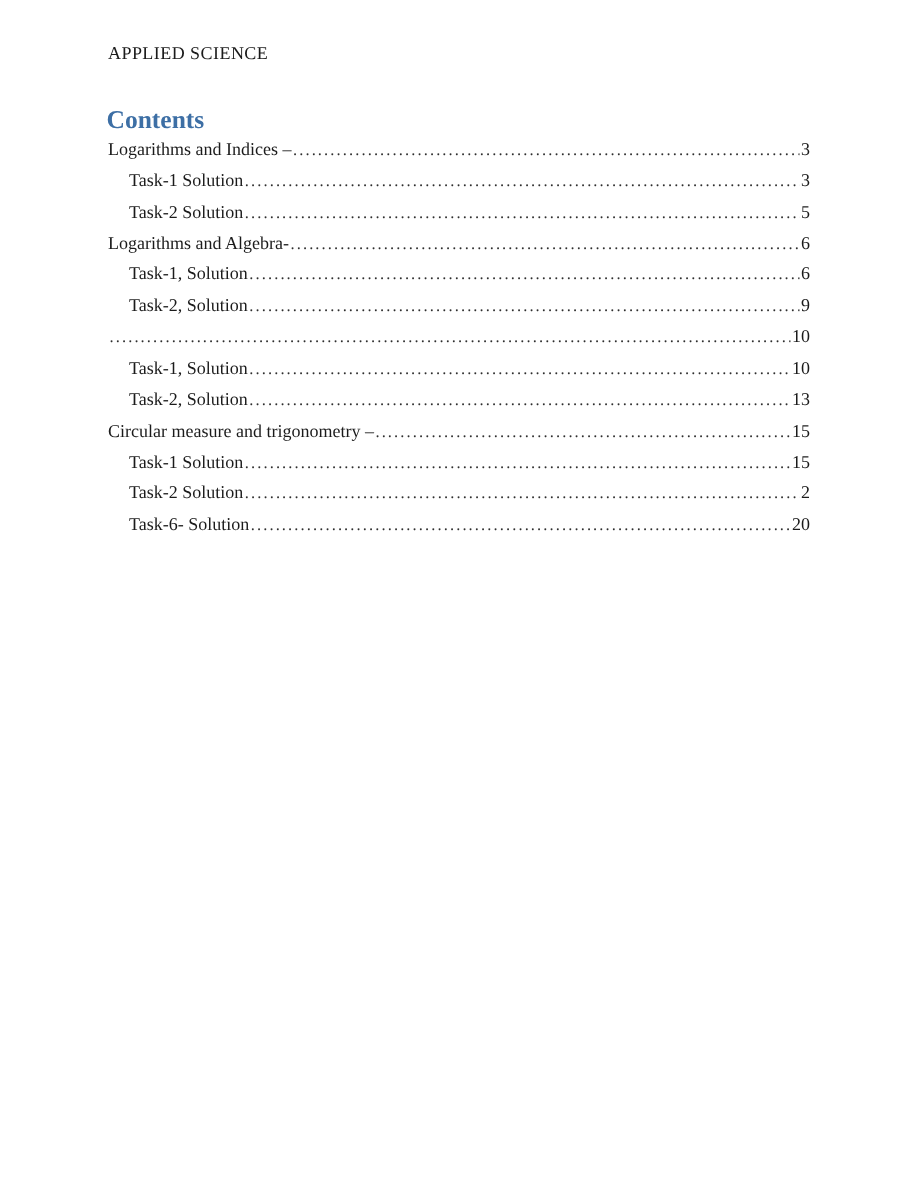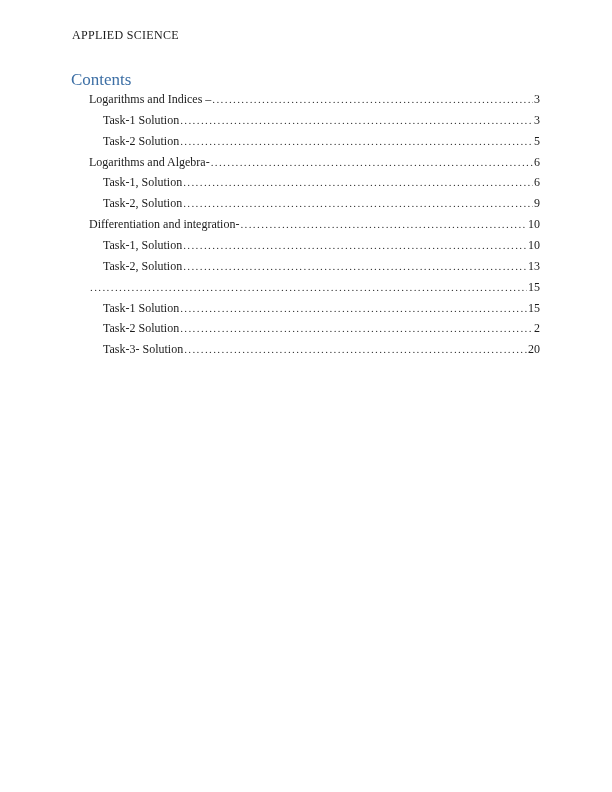--- a/index.html
+++ b/index.html
@@ -24,26 +24,26 @@
     position:absolute;
     left:72px; top:28px;
     font-size:12px;
     letter-spacing:0.3px;
     color:var(--text);
   }
   .contents-title{
     position:absolute;
     left:71px; top:70px;
     font-size:17px;
-    font-weight:400;
+    font-weight:700;
     color:var(--heading-blue);
   }
   .toc{
     position:absolute;
-    left:89px; right:72px; top:92px;
+    left:72px; right:72px; top:92px;
   }
   .toc-row{
     display:flex;
     align-items:baseline;
     height:20.87px;
     font-size:12px;
     color:var(--text);
     cursor:pointer;
   }
   .toc-row.level-2{ padding-left:14px; }
@@ -129,56 +129,56 @@
         <span class="toc-pagenum">6</span>
       </div>
 
       <div class="toc-row level-2">
         <span class="toc-label">Task-2, Solution</span>
         <span class="toc-leader"></span>
         <span class="toc-pagenum">9</span>
       </div>
 
       <div class="toc-row level-1">
-        <span class="toc-label">Differentiation and integration-</span>
         <span class="toc-leader"></span>
         <span class="toc-pagenum">10</span>
       </div>
 
       <div class="toc-row level-2">
         <span class="toc-label">Task-1, Solution</span>
         <span class="toc-leader"></span>
         <span class="toc-pagenum">10</span>
       </div>
 
       <div class="toc-row level-2">
         <span class="toc-label">Task-2, Solution</span>
         <span class="toc-leader"></span>
         <span class="toc-pagenum">13</span>
       </div>
 
       <div class="toc-row level-1">
+        <span class="toc-label">Circular measure and trigonometry –</span>
         <span class="toc-leader"></span>
         <span class="toc-pagenum">15</span>
       </div>
 
       <div class="toc-row level-2">
         <span class="toc-label">Task-1 Solution</span>
         <span class="toc-leader"></span>
         <span class="toc-pagenum">15</span>
       </div>
 
       <div class="toc-row level-2">
         <span class="toc-label">Task-2 Solution</span>
         <span class="toc-leader"></span>
         <span class="toc-pagenum">2</span>
       </div>
 
       <div class="toc-row level-2">
-        <span class="toc-label">Task-3- Solution</span>
+        <span class="toc-label">Task-6- Solution</span>
         <span class="toc-leader"></span>
         <span class="toc-pagenum">20</span>
       </div>
 
 
     </div>
 
   <div class="doc-footer">
     <span class="footer-number">2</span>
     <span class="footer-sep">|</span>

